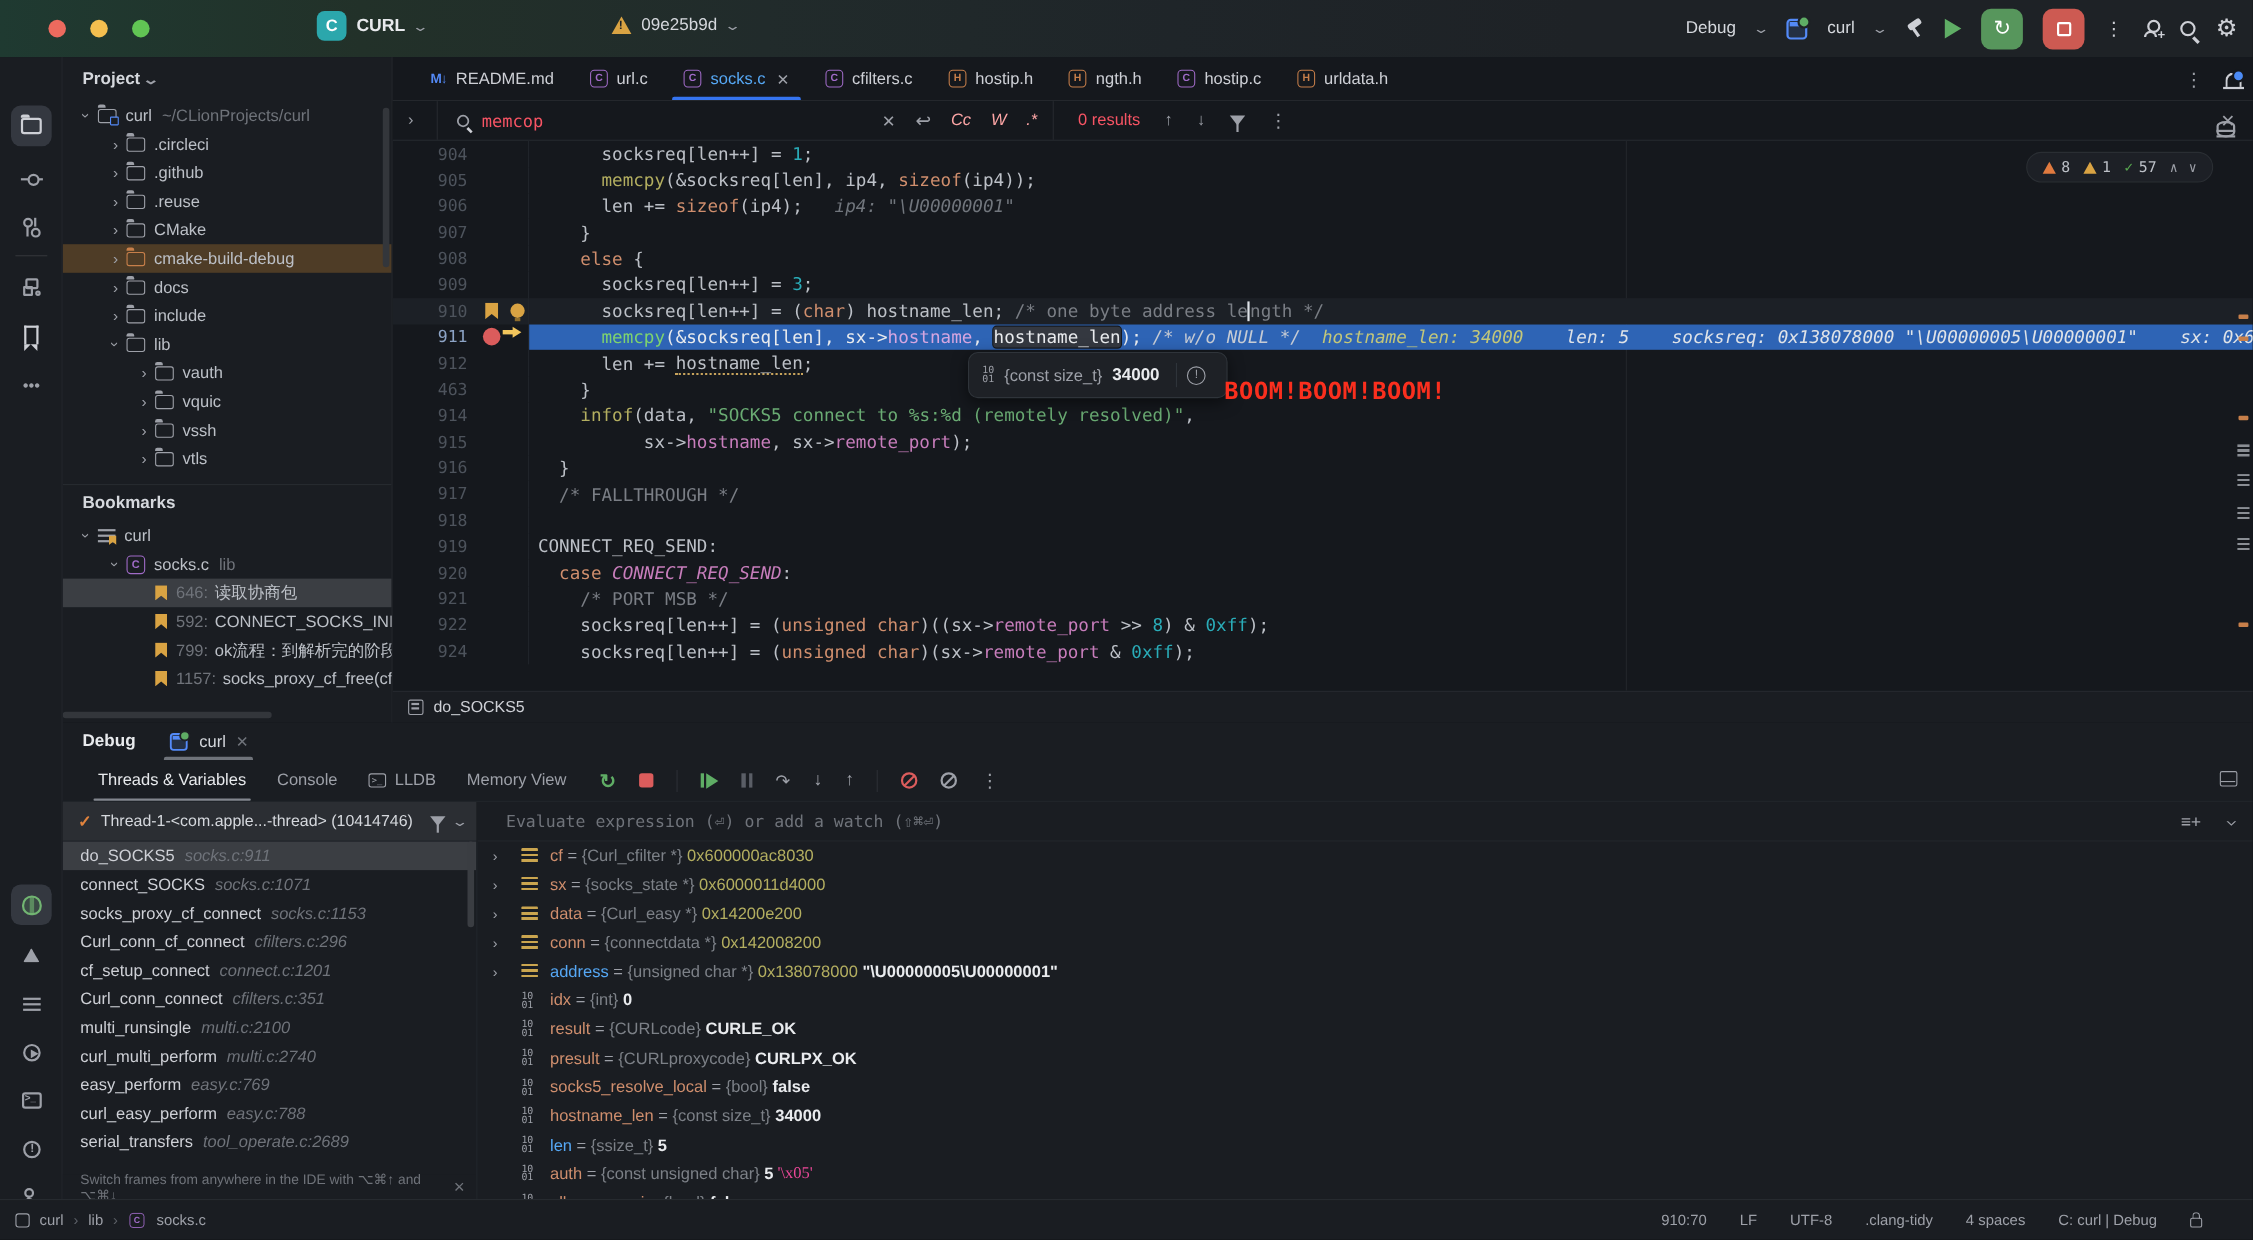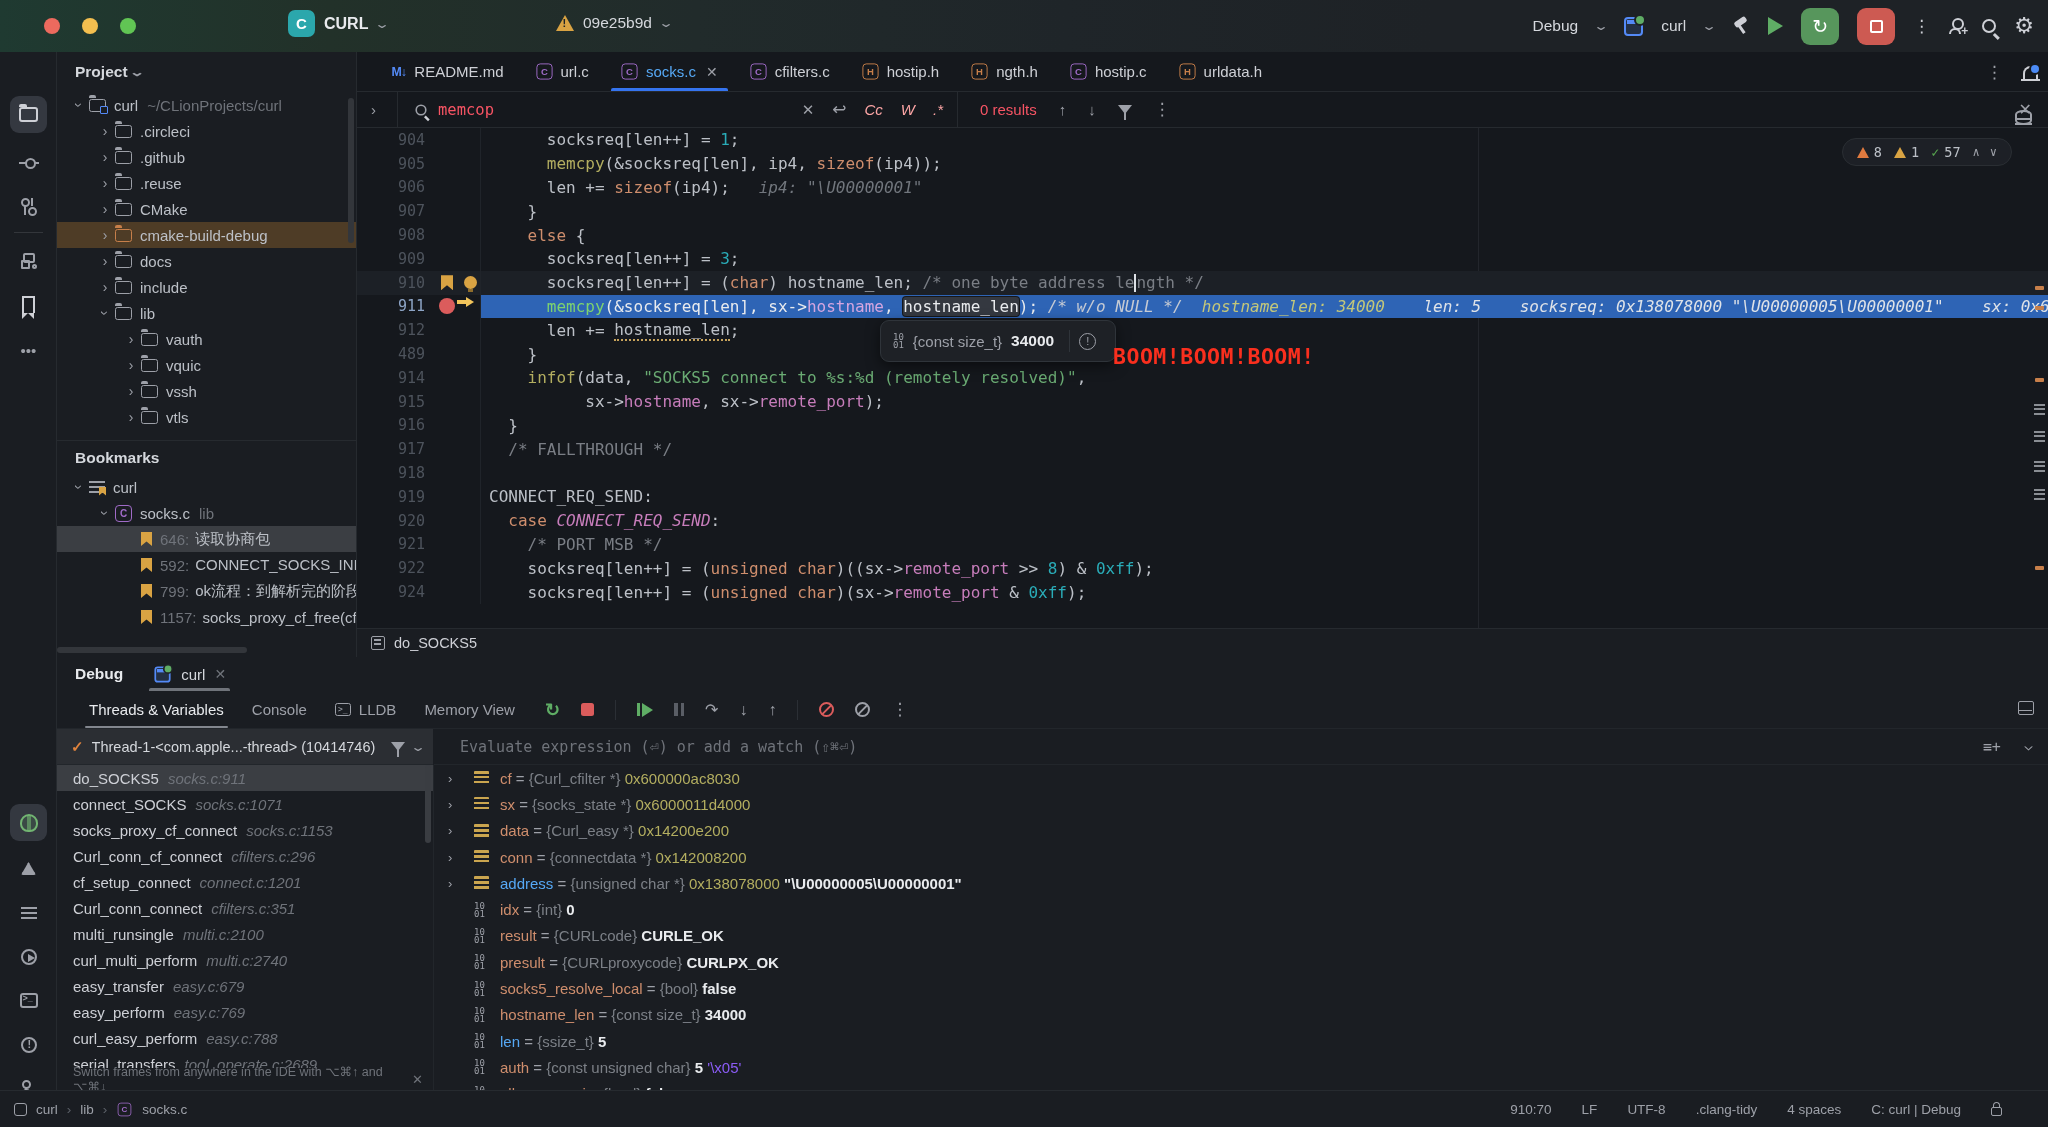--- a/index.html
+++ b/index.html
@@ -229,21 +229,21 @@
   #frames-vscroll { position:absolute; left:368px; top:108px; width:6px; height:78px; background:#3a3d42; border-radius:3px; }
   #dbg-vdivider { position:absolute; left:376px; top:108px; width:1px; height:325px; background:#22262b; }
 
   #vars { position:absolute; left:377px; top:108px; width:1614px; height:325px; overflow:hidden; }
   .var-row { height:26.3px; display:flex; align-items:center; padding-left:14px; font-size:15px; white-space:pre; }
   .var-chev { width:26px; color:#9da0a8; font-size:13px; flex:none; }
   .var-ico { width:26px; flex:none; display:flex; align-items:center; }
   .i-stack { width:15px; height:14px; background:repeating-linear-gradient(#caa54f 0 2.5px, transparent 2.5px 5px); border-radius:1px; }
   .vn-orange{color:#cf8e6d;} .vn-blue{color:#56a8f5;}
   .var-eq{color:#9da0a8;} .var-type{color:#7c8087;} 
-  .var-addr{color:#b3ae60;} .var-val{color:#e9ebee;font-weight:bold;} .var-char{color:#8b5cf6;}
+  .var-addr{color:#b3ae60;} .var-val{color:#e9ebee;font-weight:bold;} .var-char{color:#ec4899;font-family:Liberation Serif, serif;}
 
   
   #statusbar { position:absolute; left:0; top:1090px; width:2048px; height:37px; background:#1a1d22; border-top:1px solid #262a2f;
     display:flex; align-items:center; color:#9da0a8; font-size:13.5px; }
   #sb-left { display:flex; align-items:center; gap:9px; margin-left:14px; }
   .sb-sep { color:#5c6067; }
   #sb-right { margin-left:auto; display:flex; align-items:center; gap:30px; margin-right:46px; }
   .i-lock { width:11px; height:9px; border:1.5px solid #9da0a8; border-radius:2px; position:relative; margin-top:4px; }
   .i-lock::before{content:"";position:absolute;left:1px;top:-6px;width:5px;height:5px;border:1.5px solid #9da0a8;border-bottom:none;border-radius:4px 4px 0 0;}
   .sb-proj-ico { width:13px; height:13px; border:1.5px solid #9da0a8; border-radius:3px; }
@@ -531,21 +531,21 @@
       <div id="code-lines">
           <div class="crow"><span class="ln">904</span><span class="gut"></span><span class="codeline"><span class="seg-d">      socksreq[len++] = </span><span class="seg-n">1</span><span class="seg-d">;</span></span></div>
           <div class="crow"><span class="ln">905</span><span class="gut"></span><span class="codeline"><span class="seg-d">      </span><span class="seg-f">memcpy</span><span class="seg-d">(&amp;socksreq[len], ip4, </span><span class="seg-k">sizeof</span><span class="seg-d">(ip4));</span></span></div>
           <div class="crow"><span class="ln">906</span><span class="gut"></span><span class="codeline"><span class="seg-d">      len += </span><span class="seg-k">sizeof</span><span class="seg-d">(ip4);</span><span class="seg-h">   ip4: "\U00000001"</span></span></div>
           <div class="crow"><span class="ln">907</span><span class="gut"></span><span class="codeline"><span class="seg-d">    }</span></span></div>
           <div class="crow"><span class="ln">908</span><span class="gut"></span><span class="codeline"><span class="seg-d">    </span><span class="seg-k">else</span><span class="seg-d"> {</span></span></div>
           <div class="crow"><span class="ln">909</span><span class="gut"></span><span class="codeline"><span class="seg-d">      socksreq[len++] = </span><span class="seg-n">3</span><span class="seg-d">;</span></span></div>
           <div class="crow caret-line"><span class="ln">910</span><span class="gut"><span class="g-bookmark"></span><span class="g-bulb"></span></span><span class="codeline"><span class="seg-d">      socksreq[len++] = (</span><span class="seg-k">char</span><span class="seg-d">) hostname_len; </span><span class="seg-c">/* one byte address le</span><span class="caret-bar"></span><span class="seg-c">ngth */</span></span></div>
           <div class="crow exec-line"><span class="ln">911</span><span class="gut"><span class="g-bp"></span><span class="g-arrow"></span></span><span class="codeline"><span class="seg-w">      </span><span class="seg-fb">memcpy</span><span class="seg-w">(&amp;socksreq[len], sx-&gt;</span><span class="seg-pb">hostname</span><span class="seg-w">, </span><span class="seg-selbox">hostname_len</span><span class="seg-w">); </span><span class="seg-cb">/* w/o NULL */</span><span class="seg-hb1">  hostname_len: 34000</span><span class="seg-hb2">    len: 5    socksreq: 0x138078000 "\U00000005\U00000001"    sx: 0x6000011d4000</span></span></div>
           <div class="crow"><span class="ln">912</span><span class="gut"></span><span class="codeline"><span class="seg-d">      len += </span><span class="seg-warn">hostname_len</span><span class="seg-d">;</span></span></div>
-          <div class="crow"><span class="ln">489</span><span class="gut"></span><span class="codeline"><span class="seg-d">    }</span></span></div>
+          <div class="crow"><span class="ln">463</span><span class="gut"></span><span class="codeline"><span class="seg-d">    }</span></span></div>
           <div class="crow"><span class="ln">914</span><span class="gut"></span><span class="codeline"><span class="seg-d">    </span><span class="seg-f">infof</span><span class="seg-d">(data, </span><span class="seg-s">"SOCKS5 connect to %s:%d (remotely resolved)"</span><span class="seg-d">,</span></span></div>
           <div class="crow"><span class="ln">915</span><span class="gut"></span><span class="codeline"><span class="seg-d">          sx-&gt;</span><span class="seg-p">hostname</span><span class="seg-d">, sx-&gt;</span><span class="seg-p">remote_port</span><span class="seg-d">);</span></span></div>
           <div class="crow"><span class="ln">916</span><span class="gut"></span><span class="codeline"><span class="seg-d">  }</span></span></div>
           <div class="crow"><span class="ln">917</span><span class="gut"></span><span class="codeline"><span class="seg-d">  </span><span class="seg-c">/* FALLTHROUGH */</span></span></div>
           <div class="crow"><span class="ln">918</span><span class="gut"></span><span class="codeline"></span></div>
           <div class="crow"><span class="ln">919</span><span class="gut"></span><span class="codeline"><span class="seg-d">CONNECT_REQ_SEND:</span></span></div>
           <div class="crow"><span class="ln">920</span><span class="gut"></span><span class="codeline"><span class="seg-d">  </span><span class="seg-k">case </span><span class="seg-pi">CONNECT_REQ_SEND</span><span class="seg-d">:</span></span></div>
           <div class="crow"><span class="ln">921</span><span class="gut"></span><span class="codeline"><span class="seg-d">    </span><span class="seg-c">/* PORT MSB */</span></span></div>
           <div class="crow"><span class="ln">922</span><span class="gut"></span><span class="codeline"><span class="seg-d">    socksreq[len++] = (</span><span class="seg-k">unsigned char</span><span class="seg-d">)((sx-&gt;</span><span class="seg-p">remote_port</span><span class="seg-d"> &gt;&gt; </span><span class="seg-n">8</span><span class="seg-d">) &amp; </span><span class="seg-n">0xff</span><span class="seg-d">);</span></span></div>
           <div class="crow"><span class="ln">924</span><span class="gut"></span><span class="codeline"><span class="seg-d">    socksreq[len++] = (</span><span class="seg-k">unsigned char</span><span class="seg-d">)(sx-&gt;</span><span class="seg-p">remote_port</span><span class="seg-d"> &amp; </span><span class="seg-n">0xff</span><span class="seg-d">);</span></span></div>
@@ -682,24 +682,20 @@
           <span class="frame-fn">Curl_conn_connect</span>
           <span class="frame-loc">cfilters.c:351</span>
         </div>
         <div class="frame-row">
           <span class="frame-fn">multi_runsingle</span>
           <span class="frame-loc">multi.c:2100</span>
         </div>
         <div class="frame-row">
           <span class="frame-fn">curl_multi_perform</span>
           <span class="frame-loc">multi.c:2740</span>
-        </div>
-        <div class="frame-row">
-          <span class="frame-fn">easy_transfer</span>
-          <span class="frame-loc">easy.c:679</span>
         </div>
         <div class="frame-row">
           <span class="frame-fn">easy_perform</span>
           <span class="frame-loc">easy.c:769</span>
         </div>
         <div class="frame-row">
           <span class="frame-fn">curl_easy_perform</span>
           <span class="frame-loc">easy.c:788</span>
         </div>
         <div class="frame-row">

